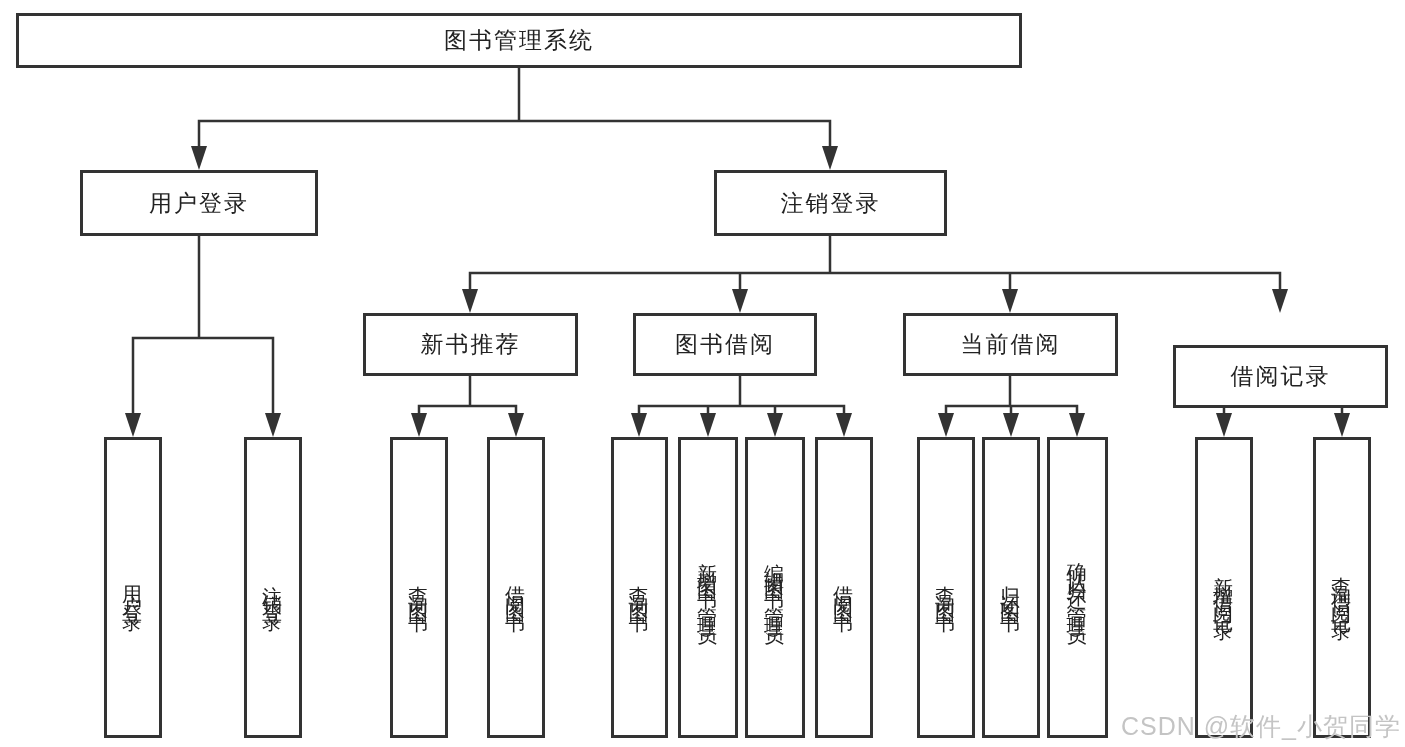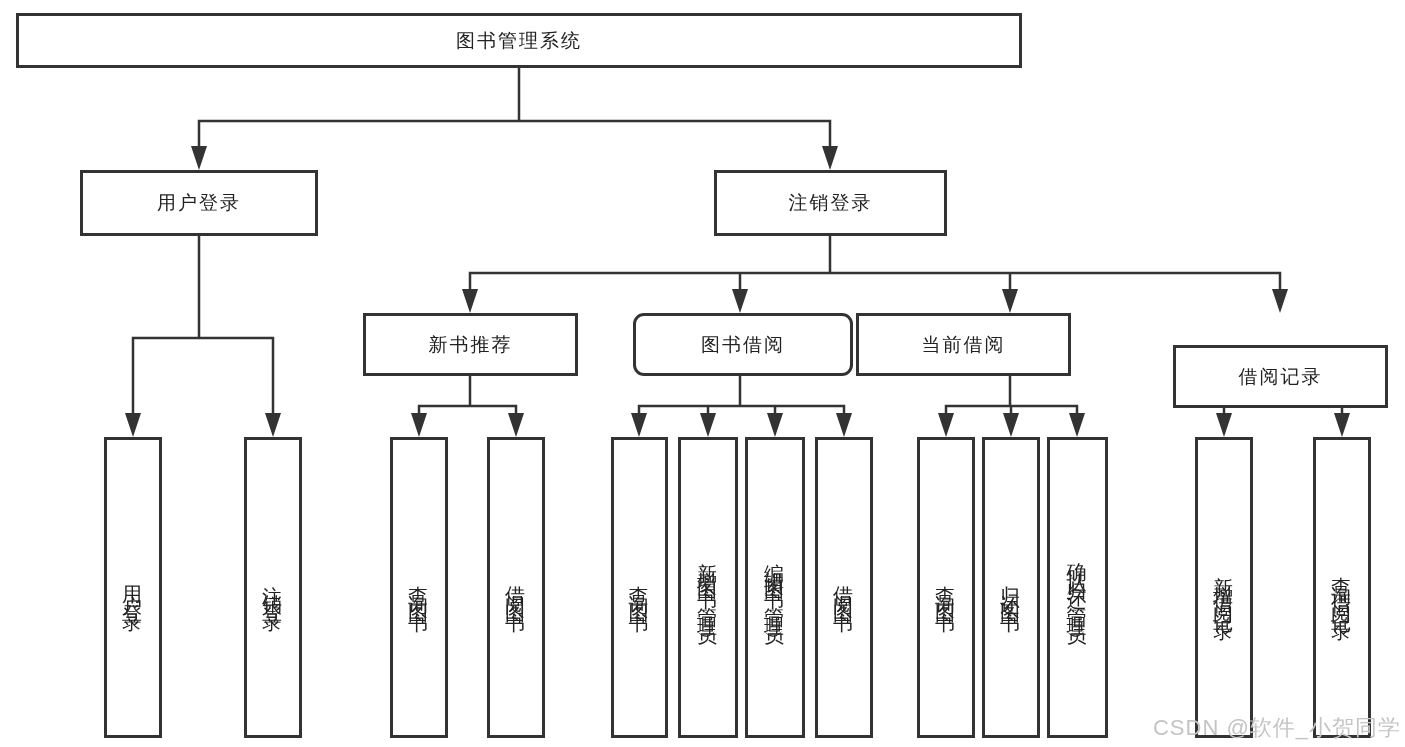--- a/index.html
+++ b/index.html
@@ -17,29 +17,29 @@
     overflow:hidden;
   }
   .connectors{position:absolute;left:0;top:0;pointer-events:none;}
   .node{
     position:absolute;box-sizing:border-box;
     border:3px solid var(--line);
     background:var(--box-bg);
     display:flex;align-items:center;justify-content:center;
     color:var(--text);
   }
-  .h{font-size:19px;letter-spacing:2px;white-space:nowrap;}
+  .h{font-size:23px;letter-spacing:2px;white-space:nowrap;}
   .v{
     writing-mode:vertical-rl;
     font-size:20px;letter-spacing:9px;
     text-align:center;
   }
   .watermark{
     position:absolute;right:4px;bottom:4px;
-    font-size:22px;letter-spacing:1px;
+    font-size:25px;letter-spacing:1px;
     color:var(--watermark);
     z-index:5;white-space:nowrap;
   }
 </style>
 </head>
 <body>
 
 <div class="stage">
 
   <svg class="connectors" width="1405" height="747" viewBox="0 0 1405 747">
@@ -73,22 +73,22 @@
       <polygon points="1334,413 1350,413 1342,437"></polygon>
     </g>
   </svg>
 
   <div class="node h" style="left:16px;top:13px;width:1006px;height:55px;">图书管理系统</div>
 
   <div class="node h" style="left:80px;top:170px;width:238px;height:66px;">用户登录</div>
   <div class="node h" style="left:714px;top:170px;width:233px;height:66px;">注销登录</div>
 
   <div class="node h" style="left:363px;top:313px;width:215px;height:63px;">新书推荐</div>
-  <div class="node h" style="left:633px;top:313px;width:220px;height:63px;border-radius:11px;">图书借阅</div>
-  <div class="node h" style="left:856px;top:313px;width:215px;height:63px;">当前借阅</div>
+  <div class="node h" style="left:633px;top:313px;width:184px;height:63px;">图书借阅</div>
+  <div class="node h" style="left:903px;top:313px;width:215px;height:63px;">当前借阅</div>
   <div class="node h" style="left:1173px;top:313px;width:215px;height:63px;margin-top:32px;">借阅记录</div>
 
   <div class="node v" style="left:104px;top:437px;width:58px;height:301px;">用户登录</div>
   <div class="node v" style="left:244px;top:437px;width:58px;height:301px;">注销登录</div>
 
   <div class="node v" style="left:390px;top:437px;width:58px;height:301px;">查询图书</div>
   <div class="node v" style="left:487px;top:437px;width:58px;height:301px;">借阅图书</div>
 
   <div class="node v" style="left:611px;top:437px;width:57px;height:301px;">查询图书</div>
   <div class="node v" style="left:678px;top:437px;width:60px;height:301px;">新增图书（管理员）</div>

